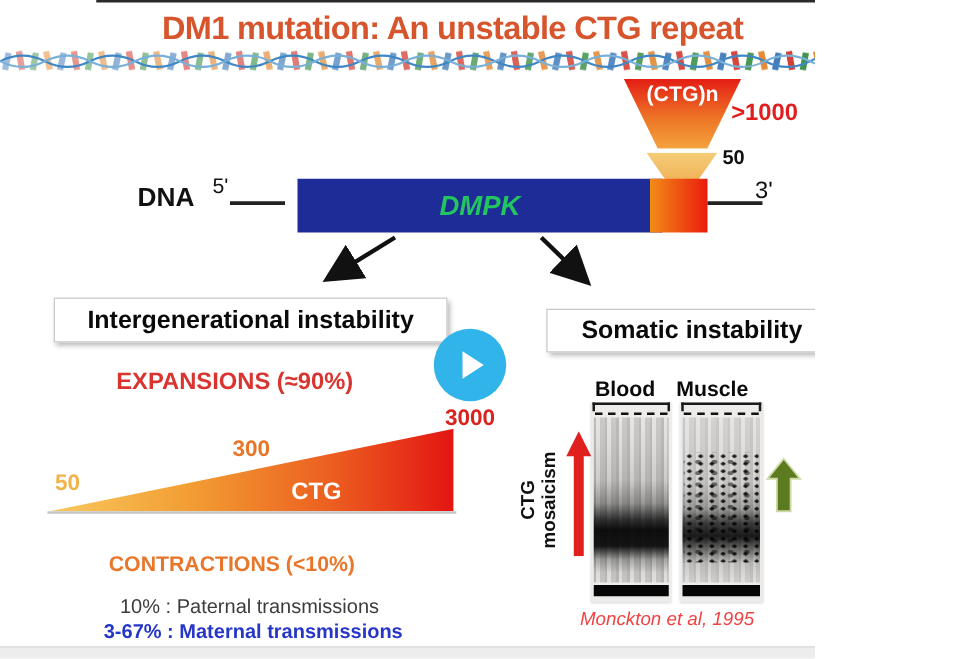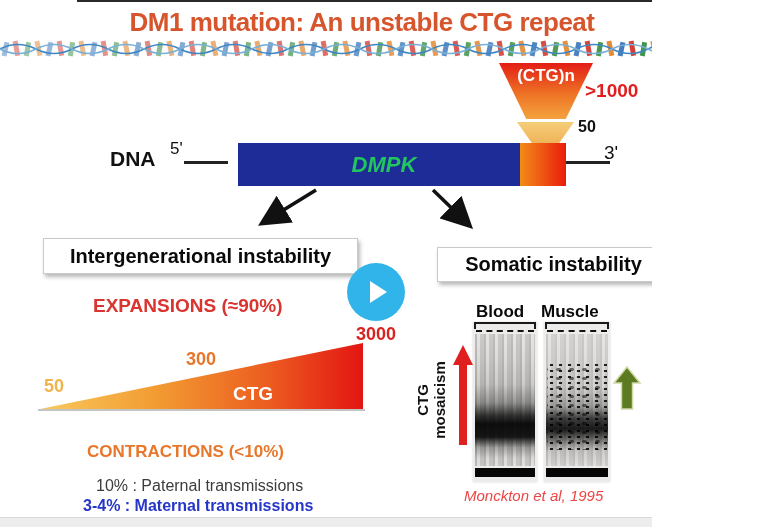--- a/index.html
+++ b/index.html
@@ -170,21 +170,21 @@
 
   <div id="expansions" class="abs">EXPANSIONS (≈90%)</div>
   <div id="ctg-triangle" class="abs"></div>
   <div id="triangle-underline" class="abs"></div>
   <div id="scale-min" class="abs">50</div>
   <div id="scale-mid" class="abs">300</div>
   <div id="scale-max" class="abs">3000</div>
   <div id="ctg-unit" class="abs">CTG</div>
   <div id="contractions" class="abs">CONTRACTIONS (&lt;10%)</div>
   <div id="paternal" class="abs">10% : Paternal transmissions</div>
-  <div id="maternal" class="abs">3-4% : Maternal transmissions</div>
+  <div id="maternal" class="abs">3-67% : Maternal transmissions</div>
 
   <div id="blood-label" class="abs">Blood</div>
   <div id="muscle-label" class="abs">Muscle</div>
 
   <div id="gel-blood" class="abs gel">
     <div class="bracket"></div>
     <div class="dashes"></div>
     <div class="smear"></div>
     <div class="bottom-band"></div>
   </div>

